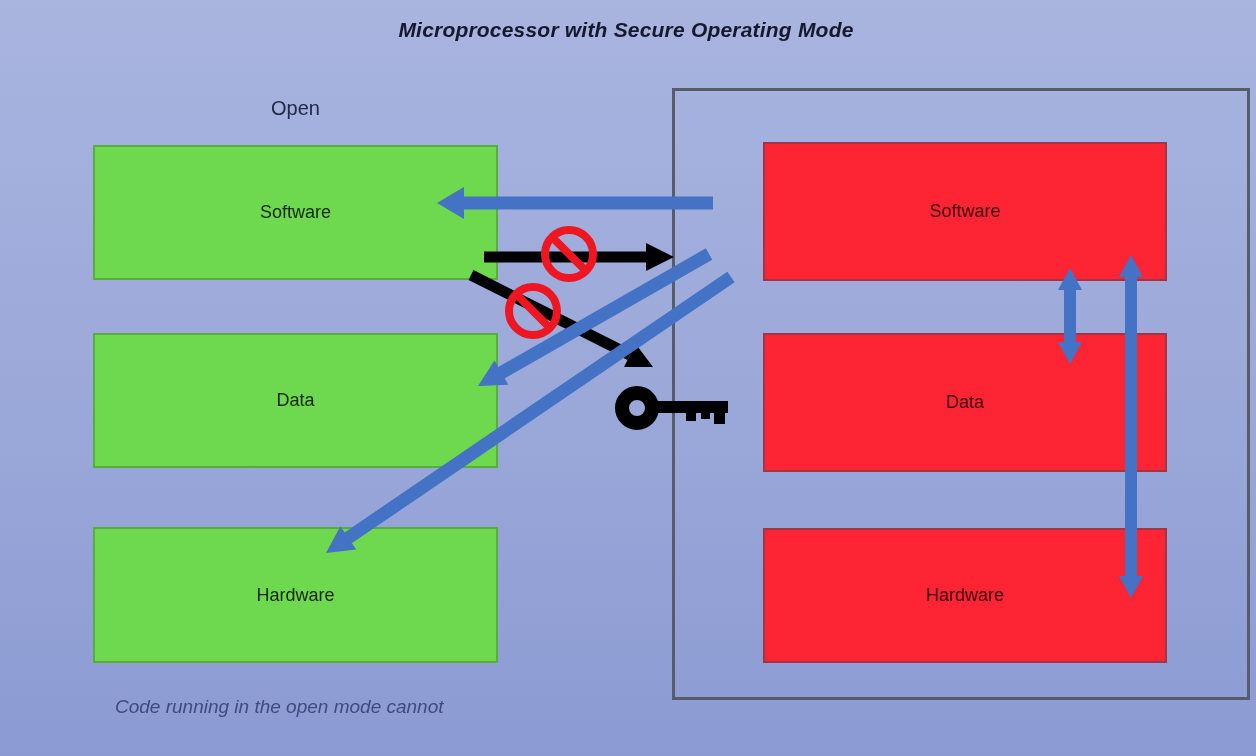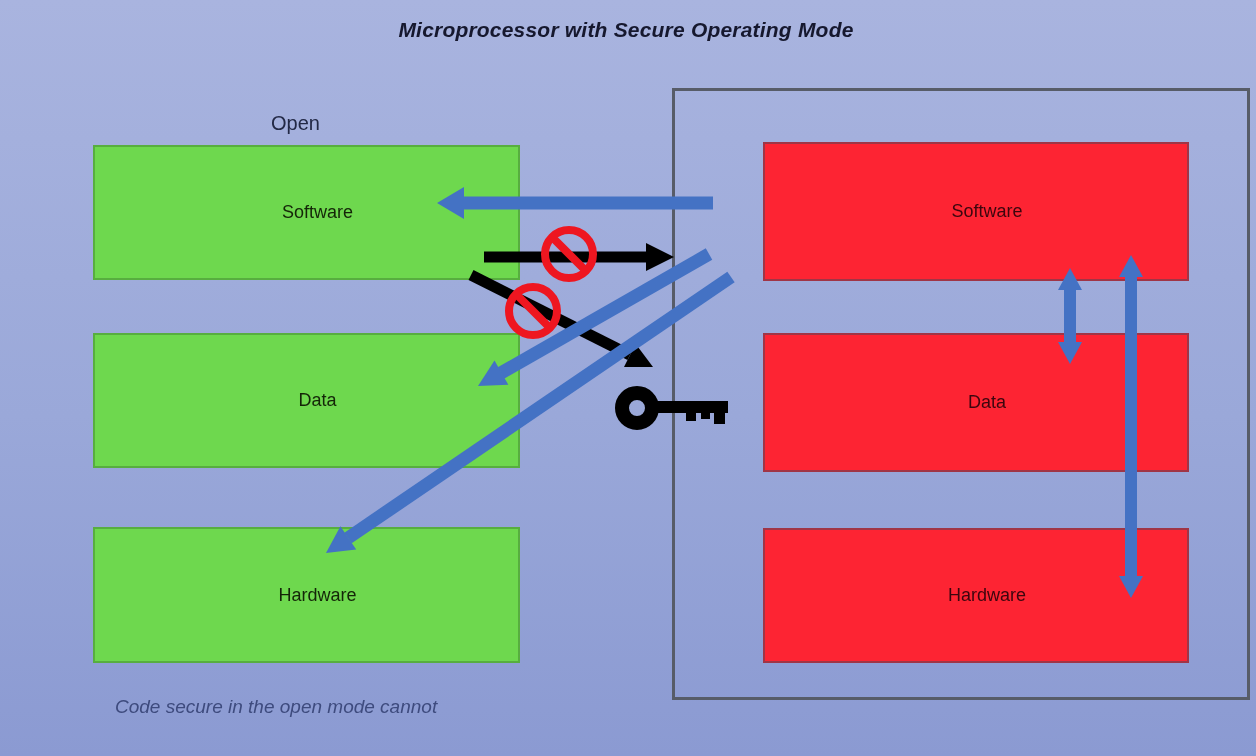--- a/index.html
+++ b/index.html
@@ -18,27 +18,26 @@
     text-align:center;
     font-size:21px;font-weight:bold;font-style:italic;
     color:var(--title-color,#16182e);
     letter-spacing:0.2px;
   }
   .zone-label{
     position:absolute;
     font-size:20px;
     color:var(--zone-label-color,#232946);
   }
-  .open-label{left:93px;top:112px;width:405px;text-align:center;}
+  .open-label{left:93px;top:97px;width:405px;text-align:center;}
   .trusted-label{left:672px;top:103px;width:578px;text-align:center;}
   .box{
     position:absolute;
     display:flex;align-items:center;justify-content:center;
     font-size:18px;
-    padding-left:22px;
   }
   .box.green{
     left:93px;width:401px;
     background:var(--green-fill,#6ed84e);
     border:2px solid var(--green-border,#57ae3f);
     color:var(--green-label-color,#142508);
   }
   .box.red{
     left:763px;width:400px;
     background:var(--red-fill,#fd2433);
@@ -97,21 +96,21 @@
     <span>Software</span>
   </div>
   <div class="box red" id="trusted-data">
     <span>Data</span>
   </div>
   <div class="box red" id="trusted-hardware">
     <span>Hardware</span>
   </div>
 
   <div class="caption">
-    <div>Code secure in the open mode cannot</div>
+    <div>Code running in the open mode cannot</div>
   </div>
 
   <svg class="overlay" viewBox="0 0 1256 756">
 
     <g>
       <line class="blue-ln" x1="462" y1="203" x2="713" y2="203" stroke-width="13"></line>
       <polygon class="blue-fill" points="437,203 464,187 464,219"></polygon>
     </g>
 
     <g>

